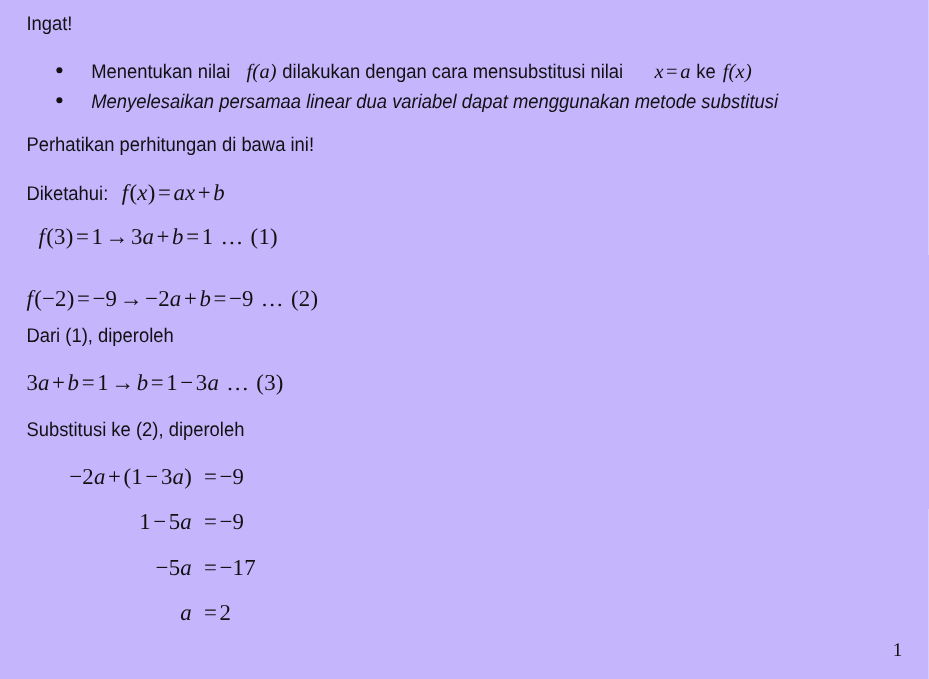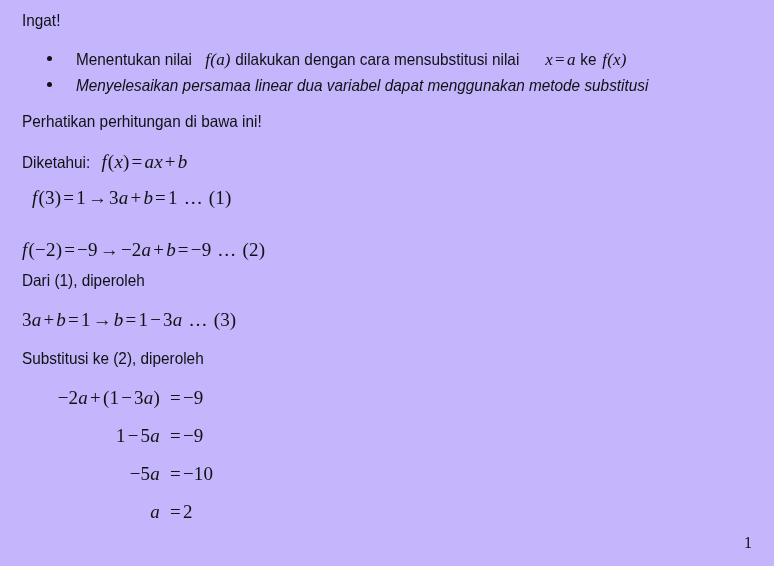--- a/index.html
+++ b/index.html
@@ -176,21 +176,21 @@
     <span class="up">1</span><span class="op">−</span><span class="up">5</span>a
   </div>
   <div class="eq-rhs math" style="left:168px; top:426px;">
     <span class="op">=</span><span class="up">−9</span>
   </div>
 
   <div class="eq-align math" style="left:-10px; top:464px;">
     <span class="up">−5</span>a
   </div>
   <div class="eq-rhs math" style="left:168px; top:464px;">
-    <span class="op">=</span><span class="up">−10</span>
+    <span class="op">=</span><span class="up">−17</span>
   </div>
 
   <div class="eq-align math" style="left:-10px; top:502px;">
     a
   </div>
   <div class="eq-rhs math" style="left:168px; top:502px;">
     <span class="op">=</span><span class="up">2</span>
   </div>
 
   <div id="pagenum">1</div>

